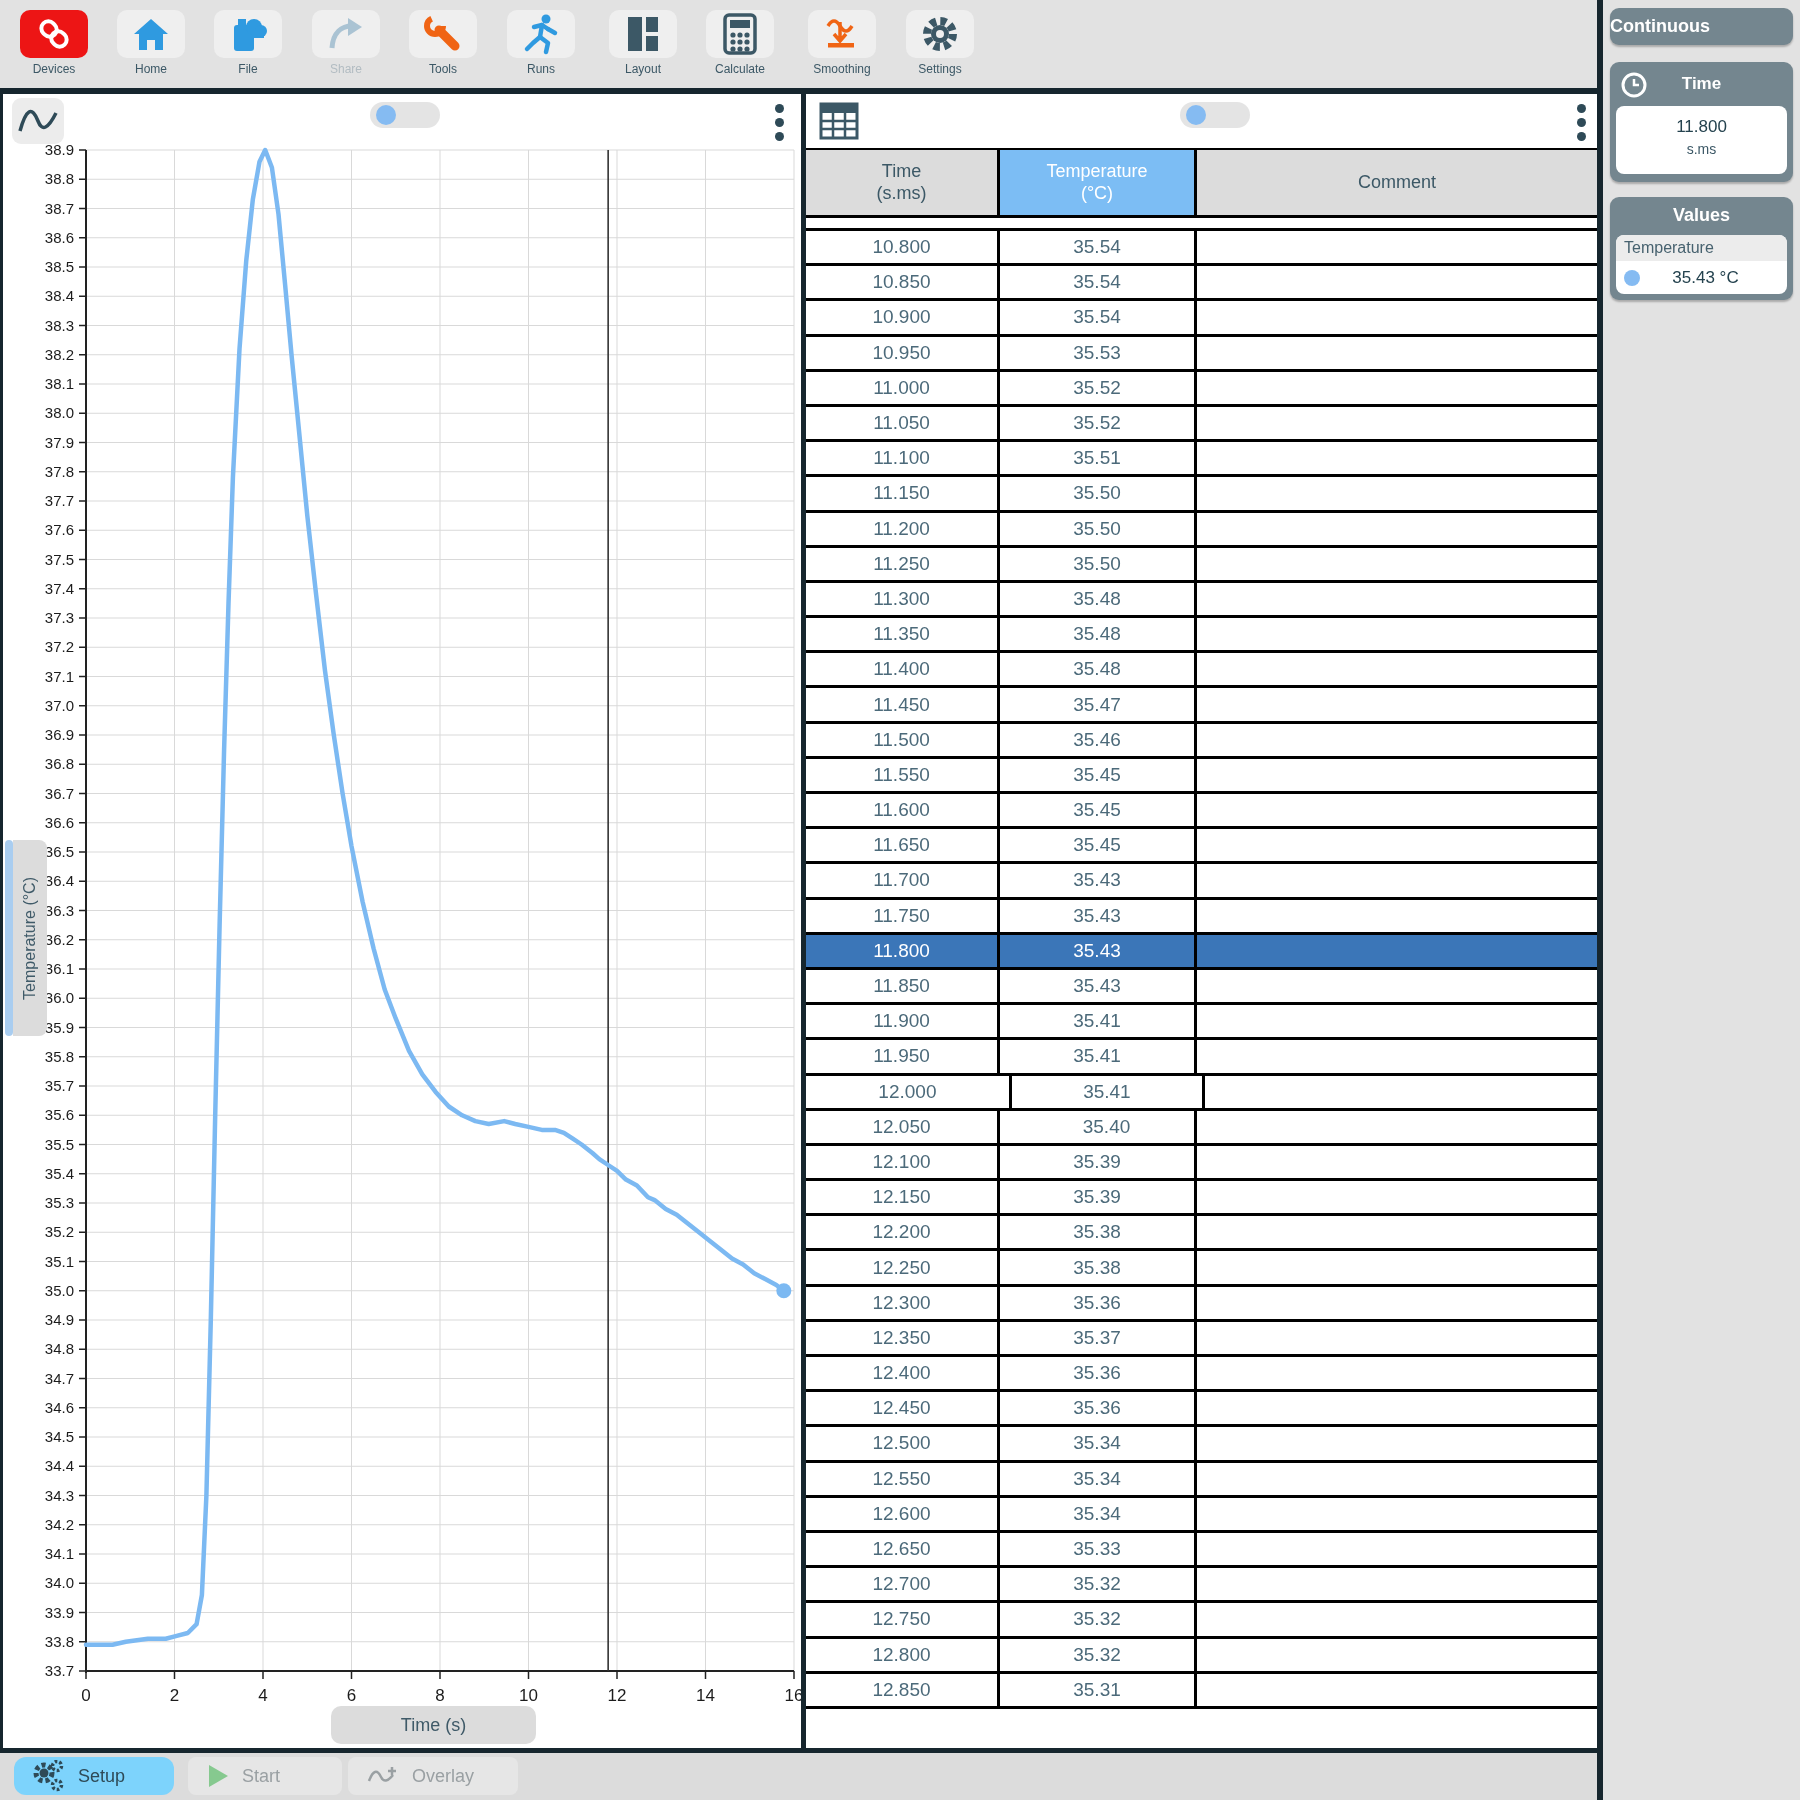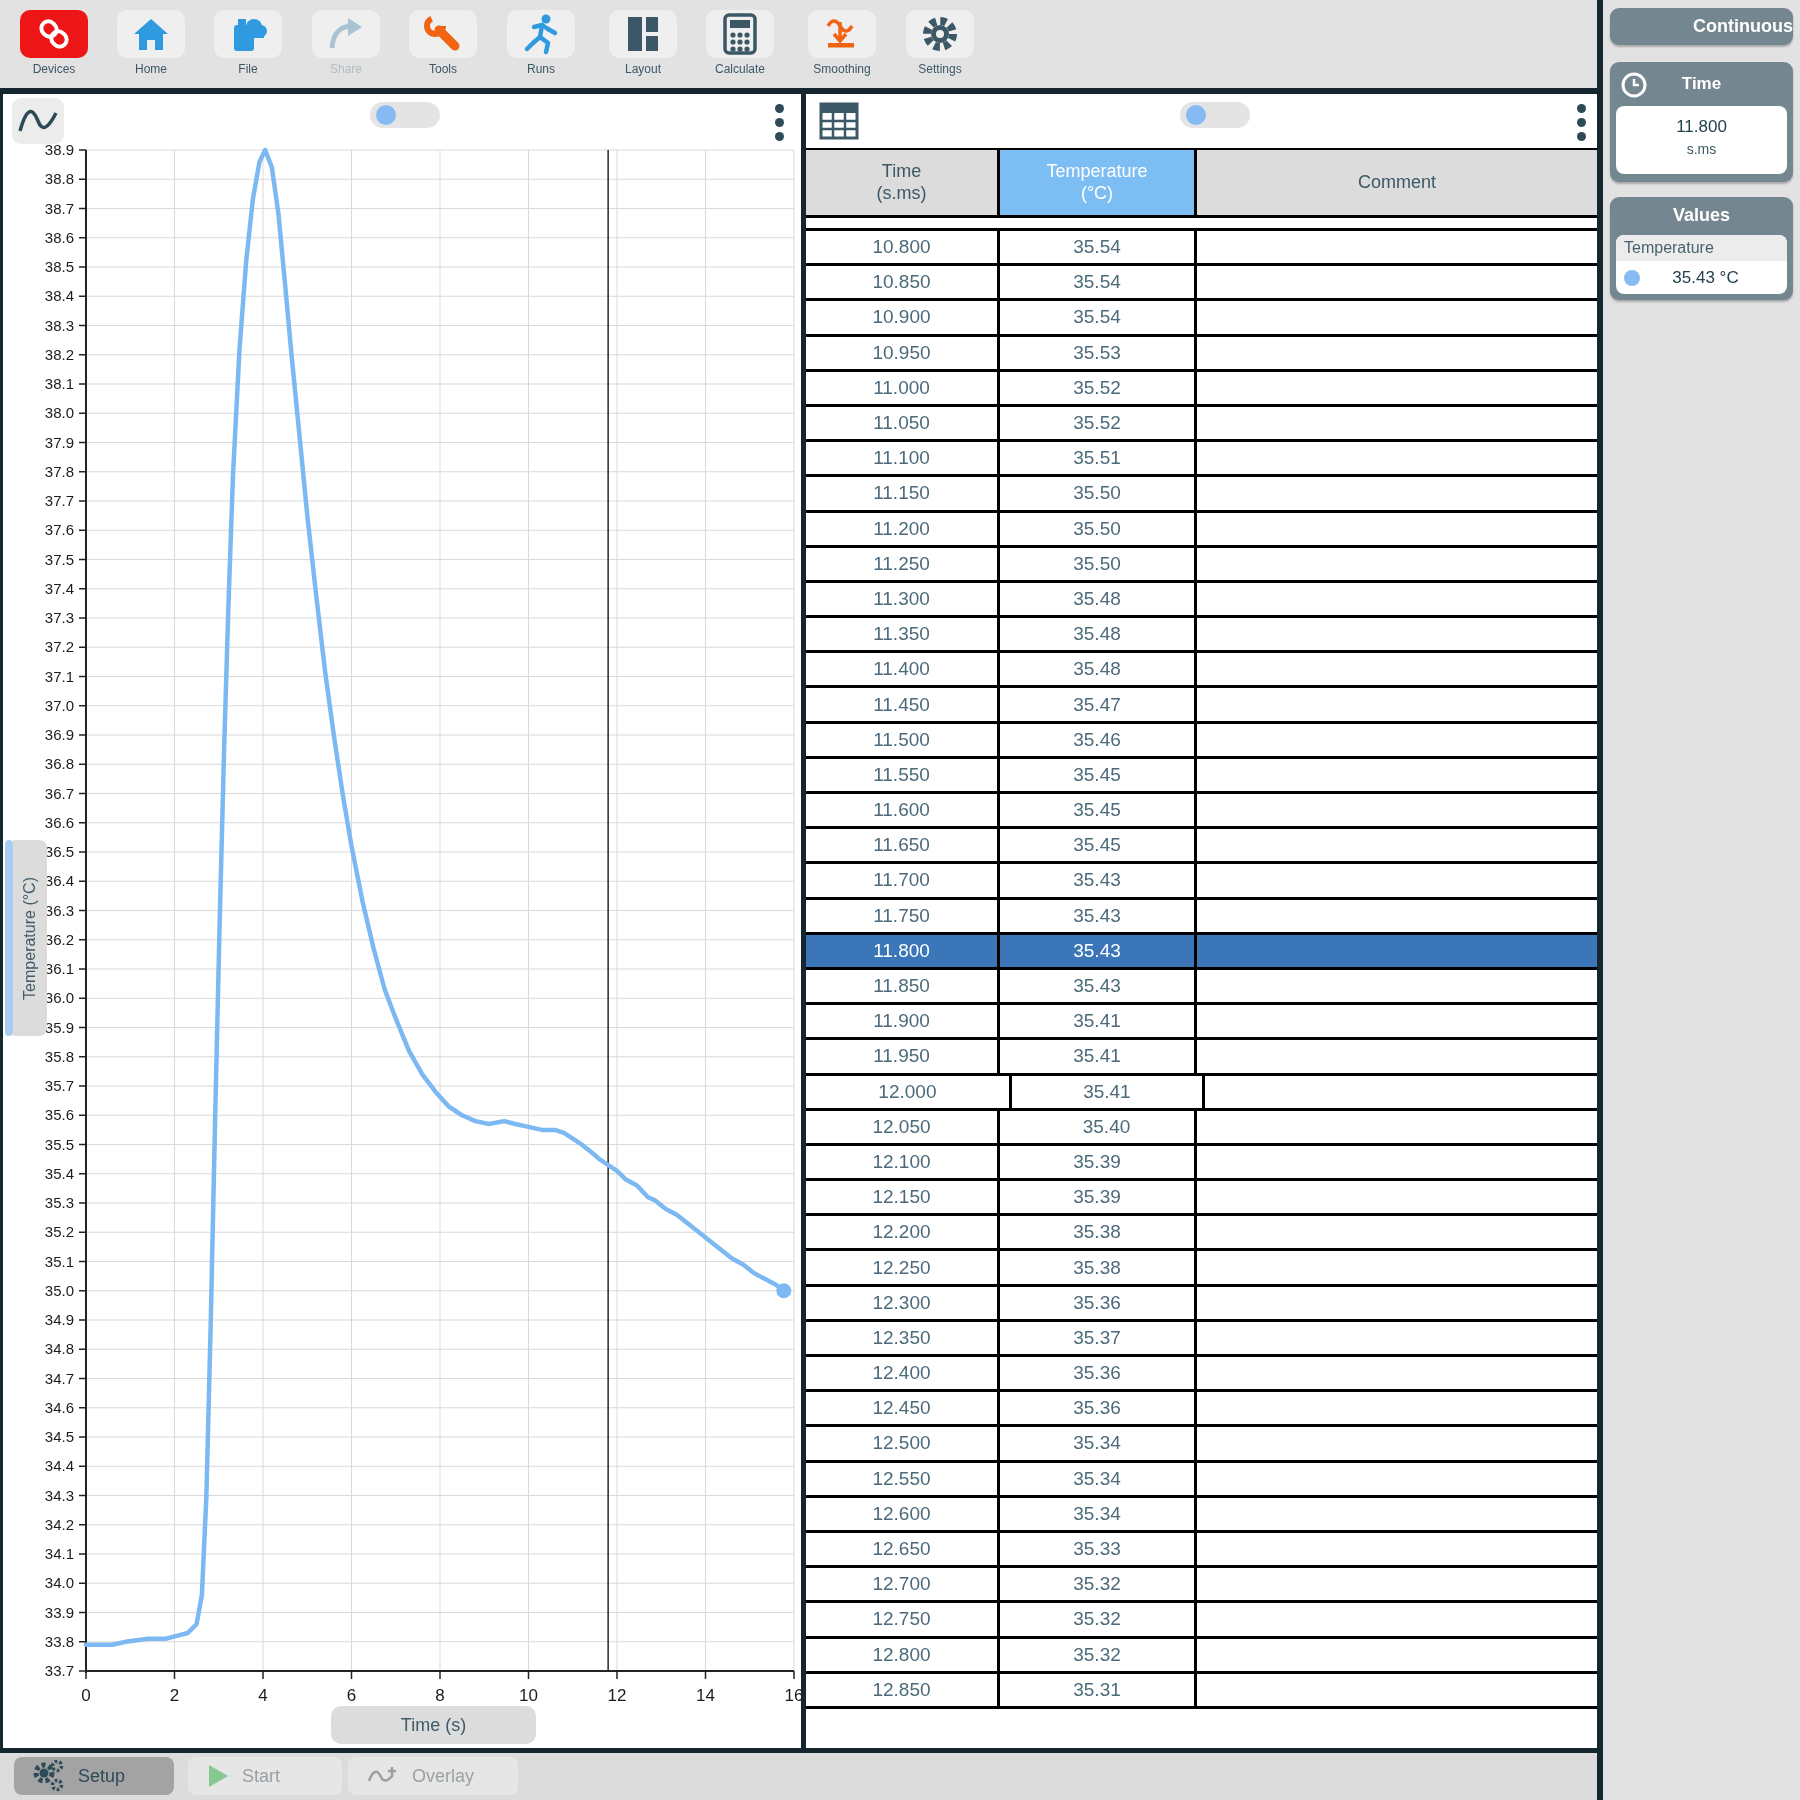--- a/index.html
+++ b/index.html
@@ -47,21 +47,21 @@
   .tr.sel .td{color:#ffffff;}
   
   #sidebar{left:1603px;top:0;width:197px;height:1800px;background:#e2e2e2;}
   .card{position:absolute;left:7px;width:183px;background:#74868f;border-radius:9px;box-shadow:0 2px 2px rgba(0,0,0,0.25);}
   .card .title{color:#fff;font-size:18px;font-weight:bold;text-align:center;}
   .white-box{position:absolute;background:#fff;border-radius:8px;}
   
   #bottombar{left:0;top:1753px;width:1597px;height:47px;background:#dcdcdc;}
   .bb-btn{position:absolute;top:4px;height:38px;border-radius:8px;display:flex;align-items:center;gap:12px;
           padding:0 18px;font-size:18px;}
-  .bb-btn.setup{background:#a3a3a3;color:#2e4a57;}
+  .bb-btn.setup{background:#7dd3fc;color:#2e4a57;border-radius:12px;}
   .bb-btn.dis{background:#e6e6e6;color:#9aa0a3;}
   text{font-family:"Liberation Sans","DejaVu Sans",sans-serif;}
 </style>
 </head>
 <body>
 
 <div id="toolbar" class="abs">
 
   <div class="tb-btn devices" style="left:20px;">
     <svg width="40" height="40" viewBox="0 0 40 40">
@@ -630,21 +630,21 @@
       </div>
       <div class="tr">
         <div class="td" style="width: 194px;">12.850</div>
         <div class="td" style="width: 197px;">35.31</div>
         <div class="td" style="width: 400px;"></div>
       </div>
     </div>
 </div>
 
 <div id="sidebar" class="abs">
-  <div class="card" style="top:8px;height:37px;display:flex;align-items:center;justify-content:flex-end;">
+  <div class="card" style="top:8px;height:37px;display:flex;align-items:center;justify-content:flex-start;">
     <span class="title">Continuous</span>
   </div>
 
   <div class="card" style="top:62px;height:120px;">
     <svg style="position:absolute;left:10px;top:9px;" width="28" height="28" viewBox="0 0 28 28">
       <circle cx="14" cy="14" r="11" fill="none" stroke="#ffffff" stroke-width="3"></circle>
       <path d="M14 8 L14 14 L19 14" stroke="#ffffff" stroke-width="2.5" fill="none"></path>
     </svg>
     <div class="title" style="position:absolute;left:0;top:12px;width:183px;font-size:17px;">Time</div>
     <div class="white-box" style="left:6px;top:44px;width:171px;height:68px;text-align:center;">

